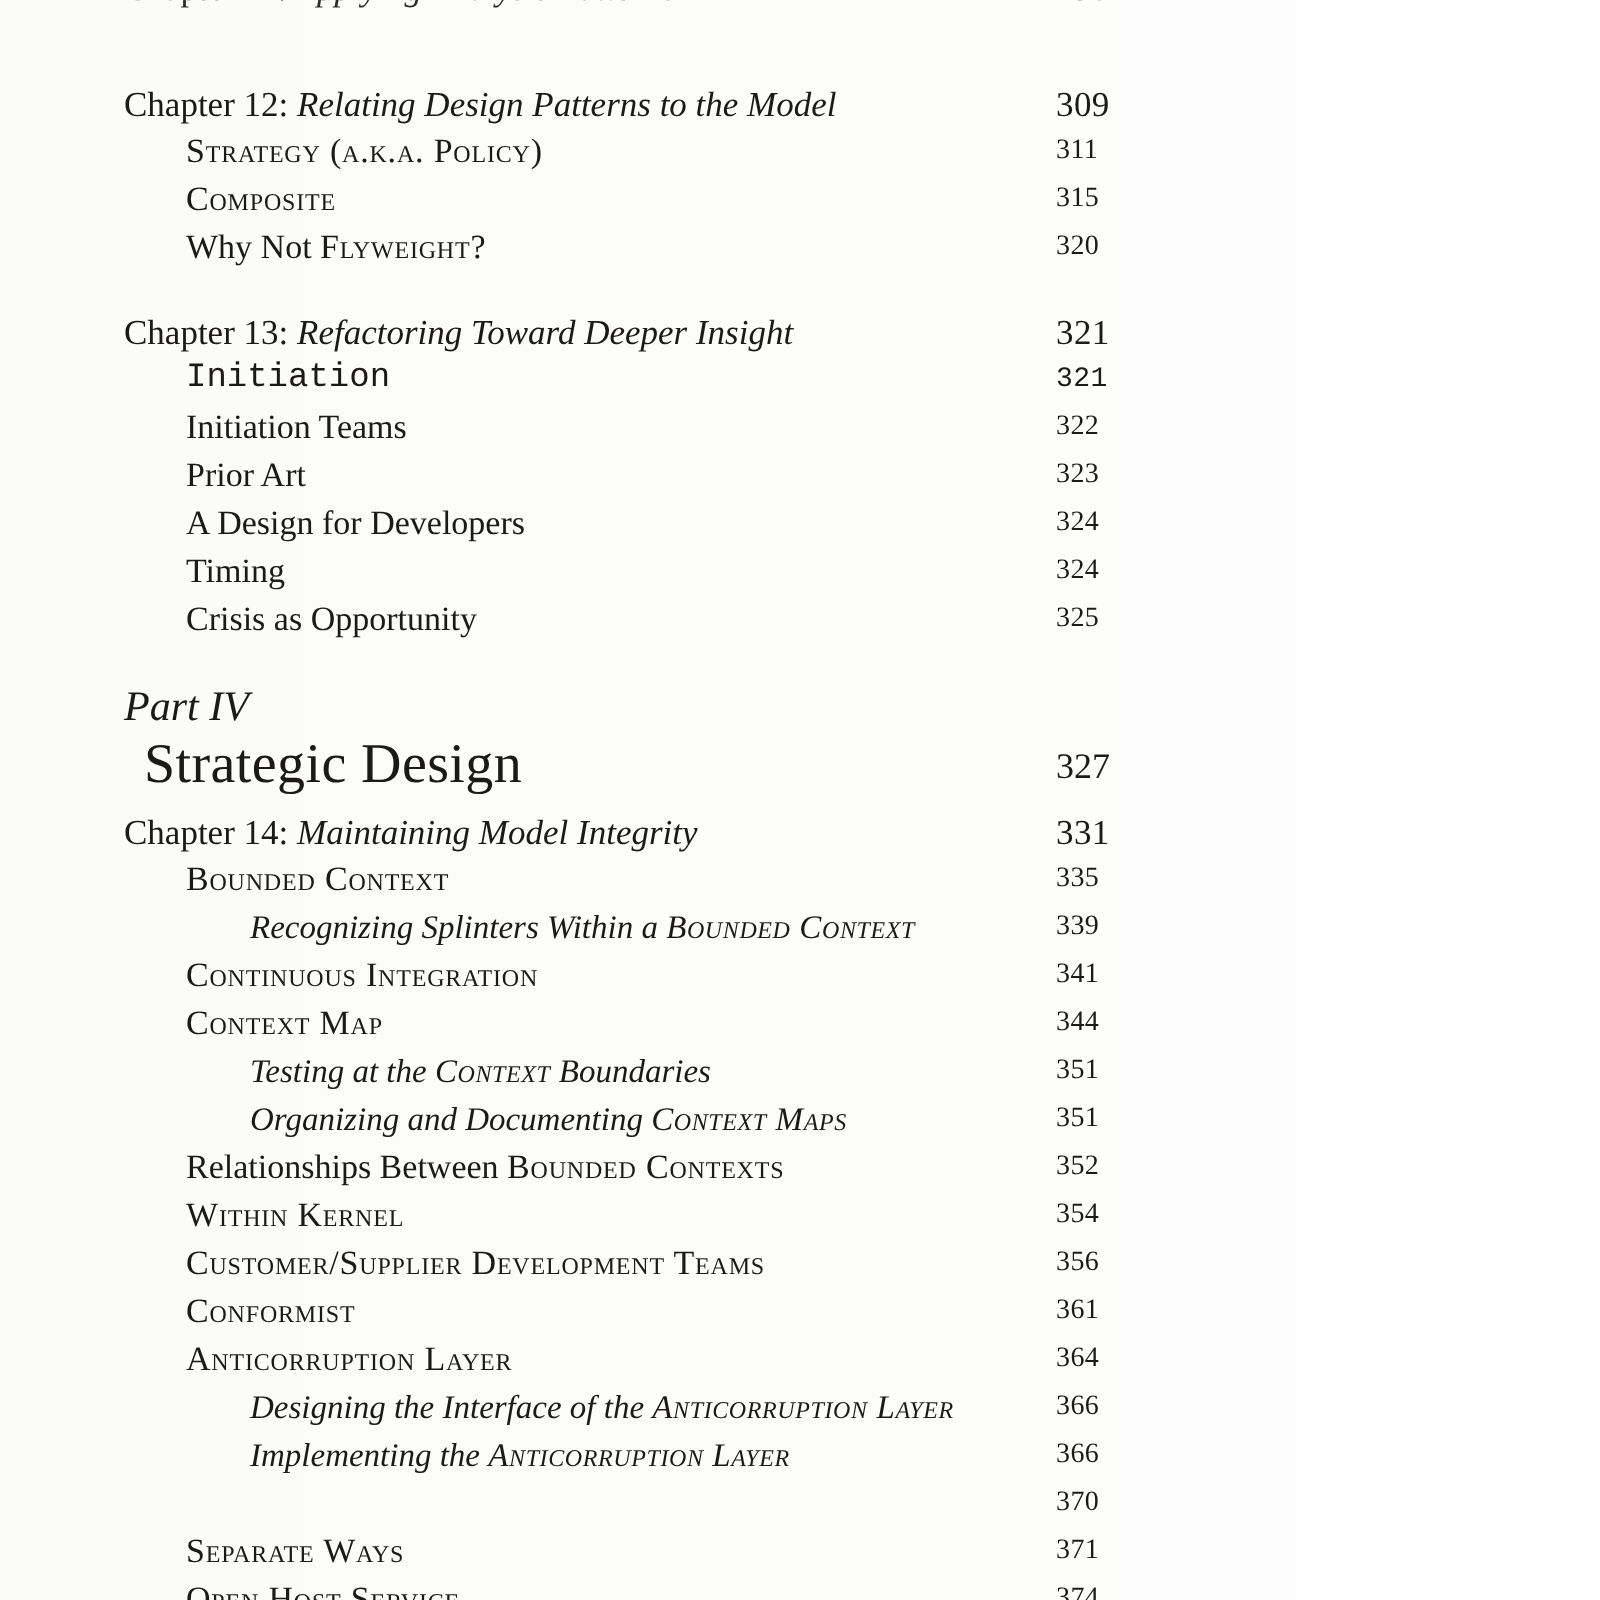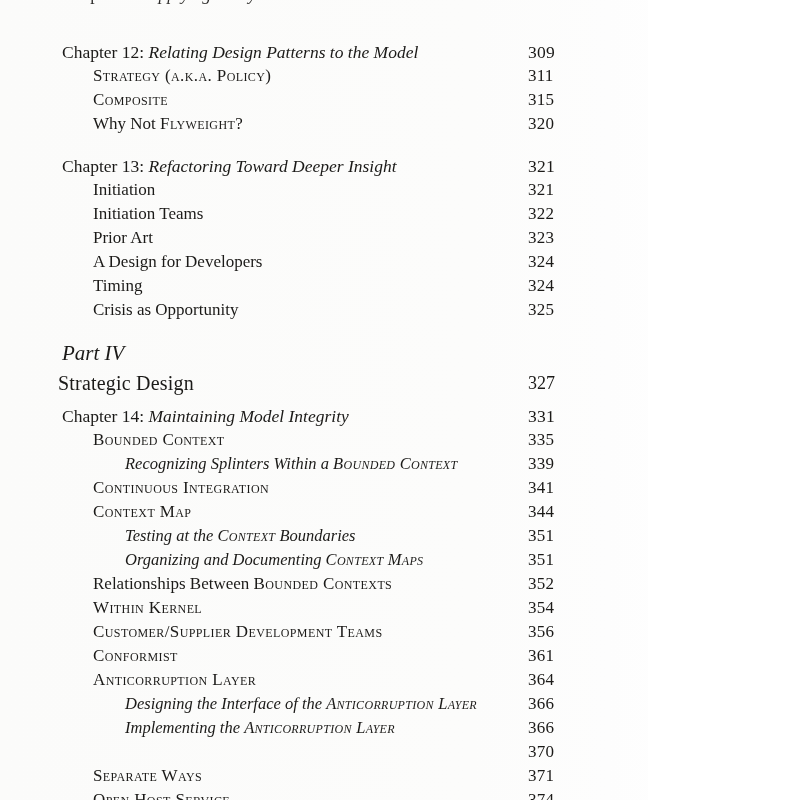--- a/index.html
+++ b/index.html
@@ -45,21 +45,21 @@
   .label {
     position: absolute;
     top: 0;
     line-height: 24px;
   }
   .page-num {
     position: absolute;
     left: 528px;
     top: 0;
     line-height: 24px;
-    font-size: 17px;
+    font-size: 14px;
     letter-spacing: 0.2px;
   }
 
   
   .lvl-chapter .label {
     left: 62px;
     font-size: 17.5px;
   }
   .lvl-chapter .page-num { font-size: 17.5px; }
 
@@ -77,22 +77,22 @@
   
   .part-label {
     position: absolute;
     left: 62px;
     font-style: italic;
     font-size: 21px;
     line-height: 26px;
   }
   .part-title {
     position: absolute;
-    left: 58px;
-    font-size: 20px;
+    left: 72px;
+    font-size: 28px;
     line-height: 30px;
     letter-spacing: 0.2px;
   }
   .part-page {
     position: absolute;
     left: 528px;
     font-size: 18px;
     line-height: 30px;
   }
 
@@ -147,21 +147,21 @@
         <div class="page-num">315</div>
       </div>
       <div class="row lvl-1" style="top: 112px;">
         <div class="label"><span class="r">Why Not </span><span class="sc">Flyweight?</span></div>
         <div class="page-num">320</div>
       </div>
       <div class="row lvl-chapter" style="top: 154px;">
         <div class="label"><span class="r">Chapter 13: </span><span class="i">Refactoring Toward Deeper Insight</span></div>
         <div class="page-num">321</div>
       </div>
-      <div class="row lvl-1" style="top: 178px;">
+      <div class="row lvl-1" style="top: 178px; font-family: Liberation Mono, monospace;">
         <div class="label"><span class="r">Initiation</span></div>
         <div class="page-num">321</div>
       </div>
       <div class="row lvl-1" style="top: 202px;">
         <div class="label"><span class="r">Initiation Teams</span></div>
         <div class="page-num">322</div>
       </div>
       <div class="row lvl-1" style="top: 226px;">
         <div class="label"><span class="r">Prior Art</span></div>
         <div class="page-num">323</div>

